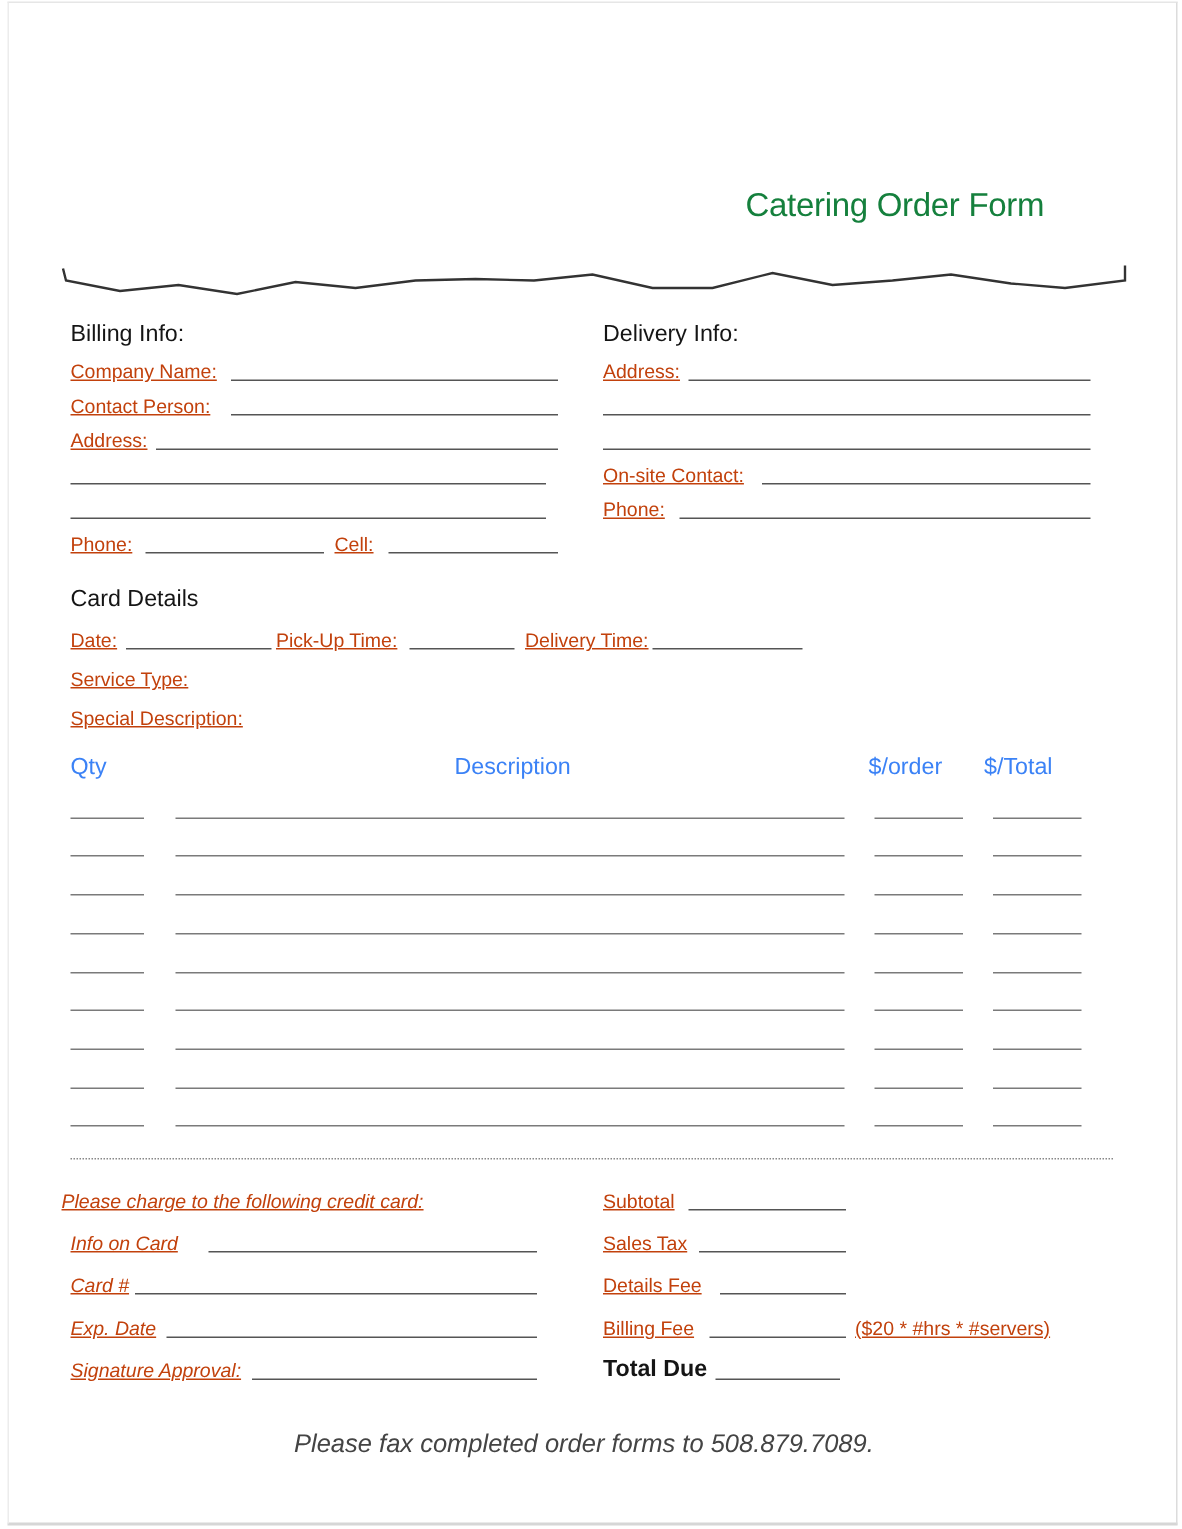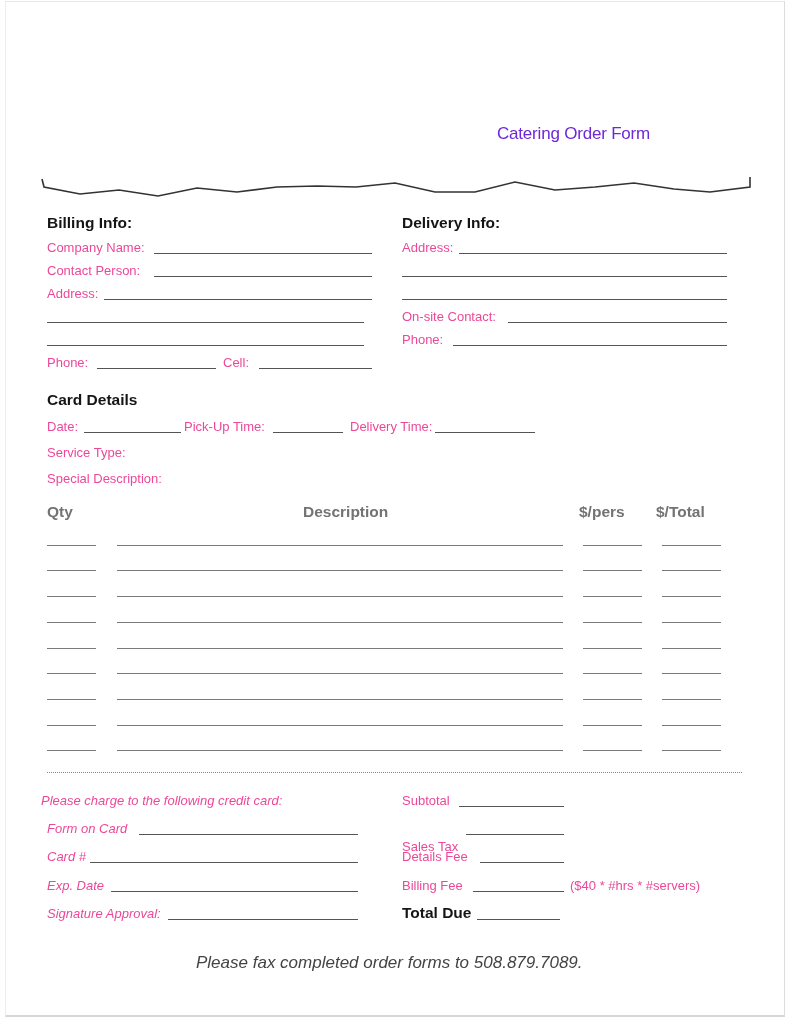--- a/index.html
+++ b/index.html
@@ -7,28 +7,28 @@
     width: 788px; height: 1019px; background: #ffffff; position: relative; overflow: hidden;
     font-family: "Liberation Sans", "DejaVu Sans", sans-serif; color: #3a3a3a;
   }
   .page {
     position: absolute; left: 5px; top: 1px; width: 780px; height: 1016px;
     border-top: 1px solid #e6e6e6; border-left: 1px solid #ececec;
     border-right: 1px solid #dcdcdc; border-bottom: 2px solid #d6d6d6;
     box-sizing: border-box;
   }
   .abs { position: absolute; white-space: nowrap; }
-  .title { left: 497px; top: 124px; font-size: 17px; color: #6d28d9; letter-spacing: -0.2px; }
+  .title { left: 497px; top: 124px; font-size: 22px; color: #15803d; letter-spacing: -0.2px; }
   .wave { position: absolute; left: 40px; top: 175px; }
-  .h { font-weight: bold; font-size: 15.5px; color: #151515; }
-  .lbl { font-size: 13px; color: #ec4899; }
+  .h { font-weight: normal; font-size: 15.5px; color: #151515; }
+  .lbl { font-size: 13px; color: #c2410c; text-decoration: underline; }
   .it { font-style: italic; }
   .line { position: absolute; height: 0; border-top: 1px solid #555; }
   .tline { position: absolute; height: 0; border-top: 1.5px solid #7a7a7a; }
-  .th { font-weight: bold; font-size: 15.5px; color: #737373; }
+  .th { font-weight: normal; font-size: 15.5px; color: #3b82f6; }
   .dotted { position: absolute; left: 47px; top: 772px; width: 695px; border-top: 1px dotted #888; }
   .fax { left: 196px; top: 953px; font-size: 17px; font-style: italic; color: #444; }
   .total { font-weight: bold; font-size: 15.5px; color: #151515; }
 </style>
 </head>
 <body>
 
 <div class="page"></div>
 
 <div class="abs title">Catering Order Form</div>
@@ -66,21 +66,21 @@
 <div class="line" style="left:84px; top:432px; width:97px;"></div>
 <div class="abs lbl" style="left:184px; top:419px;">Pick-Up Time:</div>
 <div class="line" style="left:273px; top:432px; width:70px;"></div>
 <div class="abs lbl" style="left:350px; top:419px;">Delivery Time:</div>
 <div class="line" style="left:435px; top:432px; width:100px;"></div>
 <div class="abs lbl" style="left:47px; top:445px;">Service Type:</div>
 <div class="abs lbl" style="left:47px; top:471px;">Special Description:</div>
 
 <div class="abs th" style="left:47px; top:503px;">Qty</div>
 <div class="abs th" style="left:303px; top:503px;">Description</div>
-<div class="abs th" style="left:579px; top:503px;">$/pers</div>
+<div class="abs th" style="left:579px; top:503px;">$/order</div>
 <div class="abs th" style="left:656px; top:503px;">$/Total</div>
 
 <div id="item-rows">
   <div>
     <div class="tline" style="left:47px; top:545px; width:49px;"></div>
     <div class="tline" style="left:117px; top:545px; width:446px;"></div>
     <div class="tline" style="left:583px; top:545px; width:59px;"></div>
     <div class="tline" style="left:662px; top:545px; width:59px;"></div>
   </div>
   <div>
@@ -129,34 +129,34 @@
     <div class="tline" style="left:47px; top:750px; width:49px;"></div>
     <div class="tline" style="left:117px; top:750px; width:446px;"></div>
     <div class="tline" style="left:583px; top:750px; width:59px;"></div>
     <div class="tline" style="left:662px; top:750px; width:59px;"></div>
   </div>
 </div>
 
 <div class="dotted"></div>
 
 <div class="abs lbl it" style="left:41px; top:793px;">Please charge to the following credit card:</div>
-<div class="abs lbl it" style="left:47px; top:821px;">Form on Card</div>
+<div class="abs lbl it" style="left:47px; top:821px;">Info on Card</div>
 <div class="line" style="left:139px; top:834px; width:219px;"></div>
 <div class="abs lbl it" style="left:47px; top:849px;">Card #</div>
 <div class="line" style="left:90px; top:862px; width:268px;"></div>
 <div class="abs lbl it" style="left:47px; top:878px;">Exp. Date</div>
 <div class="line" style="left:111px; top:891px; width:247px;"></div>
 <div class="abs lbl it" style="left:47px; top:906px;">Signature Approval:</div>
 <div class="line" style="left:168px; top:919px; width:190px;"></div>
 
 <div class="abs lbl" style="left:402px; top:793px;">Subtotal</div>
 <div class="line" style="left:459px; top:806px; width:105px;"></div>
-<div class="abs lbl" style="left:402px; top:839px;">Sales Tax</div>
+<div class="abs lbl" style="left:402px; top:821px;">Sales Tax</div>
 <div class="line" style="left:466px; top:834px; width:98px;"></div>
 <div class="abs lbl" style="left:402px; top:849px;">Details Fee</div>
 <div class="line" style="left:480px; top:862px; width:84px;"></div>
 <div class="abs lbl" style="left:402px; top:878px;">Billing Fee</div>
 <div class="line" style="left:473px; top:891px; width:91px;"></div>
-<div class="abs lbl" style="left:570px; top:878px;">($40 * #hrs * #servers)</div>
+<div class="abs lbl" style="left:570px; top:878px;">($20 * #hrs * #servers)</div>
 <div class="abs total" style="left:402px; top:904px;">Total Due</div>
 <div class="line" style="left:477px; top:919px; width:83px;"></div>
 
 <div class="abs fax">Please fax completed order forms to 508.879.7089.</div>
 
 </body></html>

